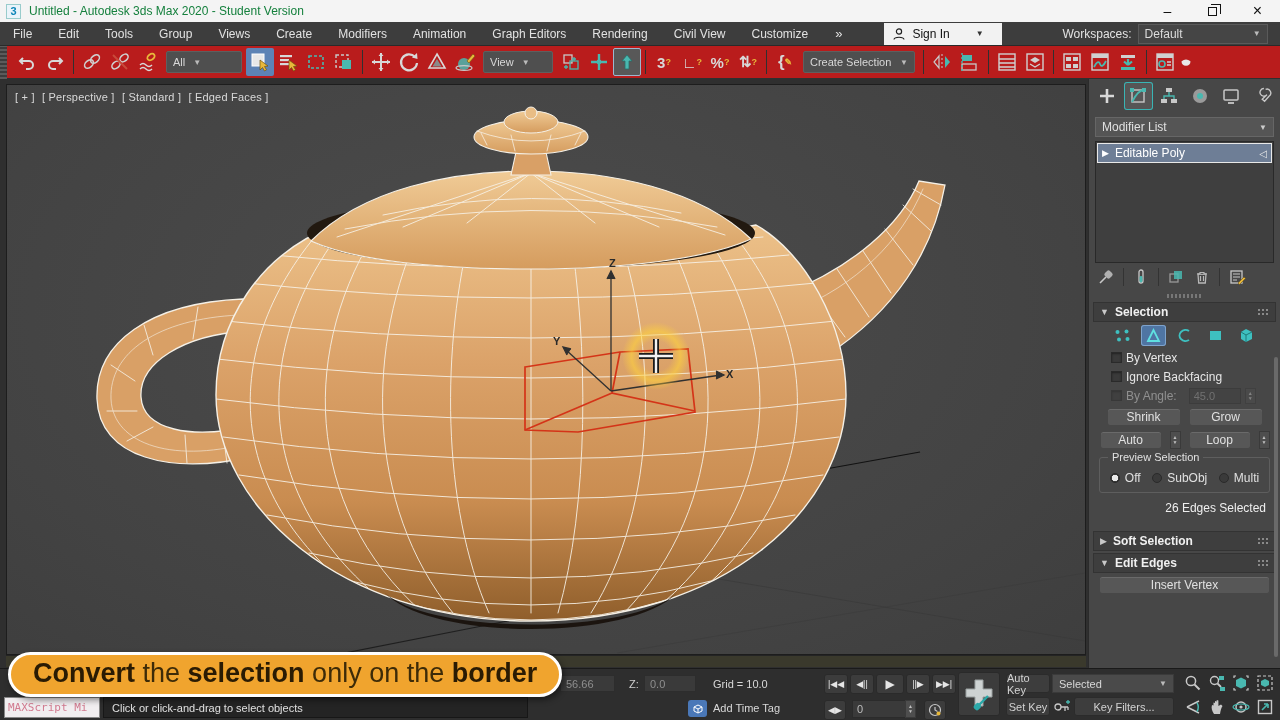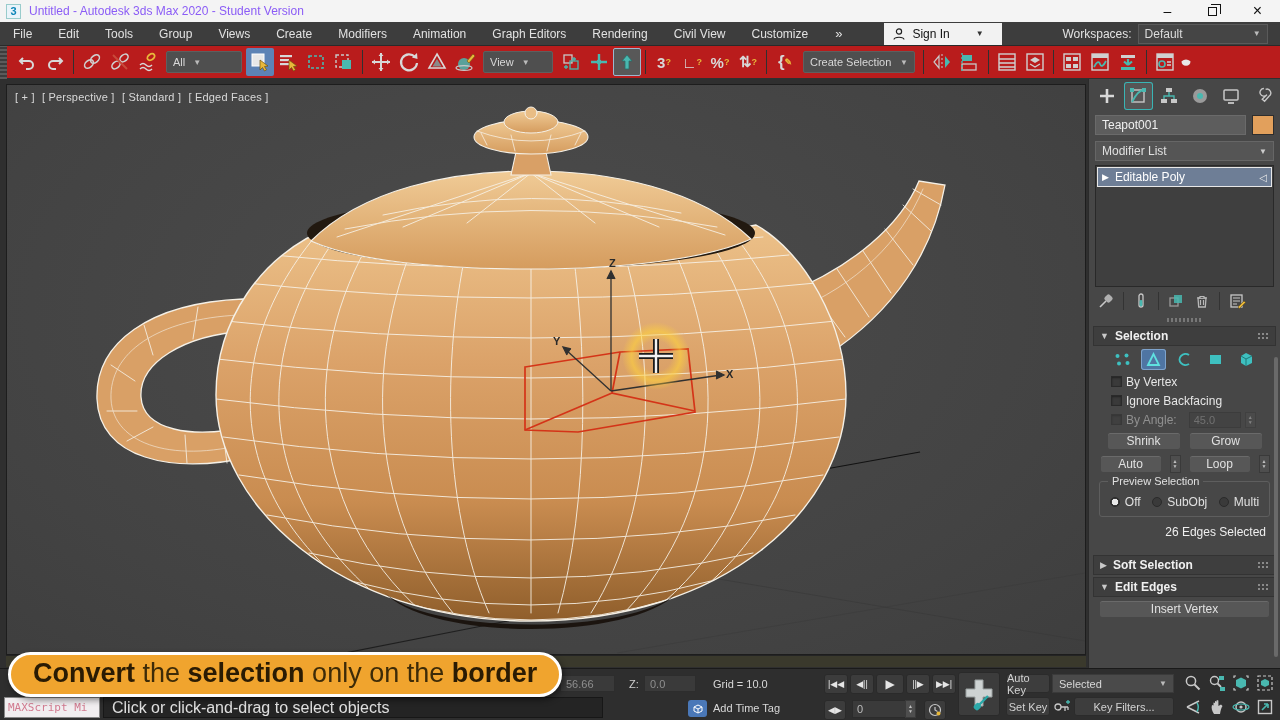--- a/index.html
+++ b/index.html
@@ -107,22 +107,22 @@
   .radio.on { background:radial-gradient(circle,#e8e8e8 0 3px,#3a3a3a 3.5px); }
   #sel-status { text-align:right; padding:8px 14px 0 0; color:#efefef; font-size:12px; }
   #insert-vertex { margin:3px 10px 0 10px; }
   #cp-scroll { position:absolute; right:2px; top:278px; width:4px; height:300px; background:#6a6a6a; border-radius:2px; }
 
   
   #bottombar { position:absolute; left:0; top:668px; width:1280px; height:52px; background:#2e2e2e; border-top:1px solid #1a1a1a; }
   #maxscript { position:absolute; left:4px; top:28px; width:96px; height:21px; background:#f1eef0; border:1px solid #888;
     color:#d27b90; font-family:"DejaVu Sans Mono", monospace; font-size:11px; overflow:hidden; white-space:nowrap;
     display:flex; align-items:center; padding:0 3px; }
-  #promptline { position:absolute; left:103px; top:28px; width:500px; height:21px; background:#242424; border:1px solid #171717;
-    color:#e0e0e0; display:flex; align-items:center; padding:0 8px; font-size:16px; }
+  #promptline { position:absolute; left:103px; top:28px; width:425px; height:21px; background:#242424; border:1px solid #171717;
+    color:#e0e0e0; display:flex; align-items:center; padding:0 8px; font-size:11px; }
   .coord-label { position:absolute; top:9px; color:#cfcfcf; }
   .coord-field { position:absolute; top:6px; height:17px; background:#3a3a3a; border:1px solid #2d2d2d;
     color:#8f8f8f; display:flex; align-items:center; padding:0 5px; }
   #grid-text { position:absolute; left:713px; top:9px; color:#d8d8d8; }
   #timetag-icon { position:absolute; left:688px; top:31px; width:19px; height:17px; background:#4a78b8; border-radius:3px;
     display:flex; align-items:center; justify-content:center; }
   #timetag-text { position:absolute; left:713px; top:33px; color:#d8d8d8; }
 
   .transbtn { position:absolute; height:20px; background:#3c3c3c; border:1px solid #2a2a2a; border-radius:3px;
     color:#e6e6e6; display:flex; align-items:center; justify-content:center; font-size:9px; }
@@ -146,21 +146,21 @@
   #caption1 { top:599px; }
   #caption2 { top:652px; }
 </style>
 </head>
 <body>
 
 <div id="stage">
 
   <div id="titlebar">
     <div id="app-icon">3</div>
-    <span style="color:#8b5cf6;">Untitled - Autodesk 3ds Max 2020 - Student Version</span>
+    <span style="color:#15803d;">Untitled - Autodesk 3ds Max 2020 - Student Version</span>
     <div id="win-btns">
       <div class="winbtn">–</div>
       <div class="winbtn">
           <span class="restore-glyph"></span>
         </div>
       <div class="winbtn" style="font-size:16px;">×</div>
     </div>
   </div>
 
   <div id="menubar">
@@ -581,24 +581,20 @@
           <path d="M7,17 H13" stroke="#c8c8c8" stroke-width="1.8"></path>
         </svg>
       </div>
       <div class="cp-tab">
         <svg class="ic" width="20" height="20" viewBox="0 0 20 20">
           <path d="M13,3 a4.5,4.5 0 1 0 3.5,7.2 L11,15.5 L13.8,18 L19,12 a4.5,4.5 0 0 0 -4,-8" fill="none" stroke="#c8c8c8" stroke-width="1.6" transform="scale(0.85) translate(1,0)"></path>
         </svg>
       </div>
     </div>
 
-    <div id="obj-row">
-      <div id="obj-name">Teapot001</div>
-      <div id="obj-color"></div>
-    </div>
 
     <div id="modlist">
       <span>Modifier List</span>
       <span class="caret">▼</span>
     </div>
 
     <div id="stackbox">
       <div id="stack-row">
         <span style="font-size:9px;">▶</span>
         <span>Editable Poly</span>

